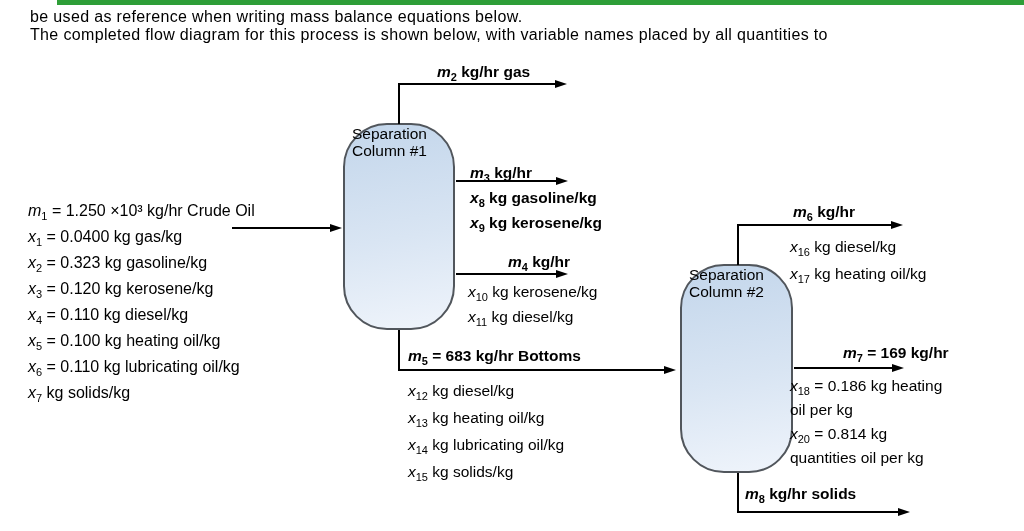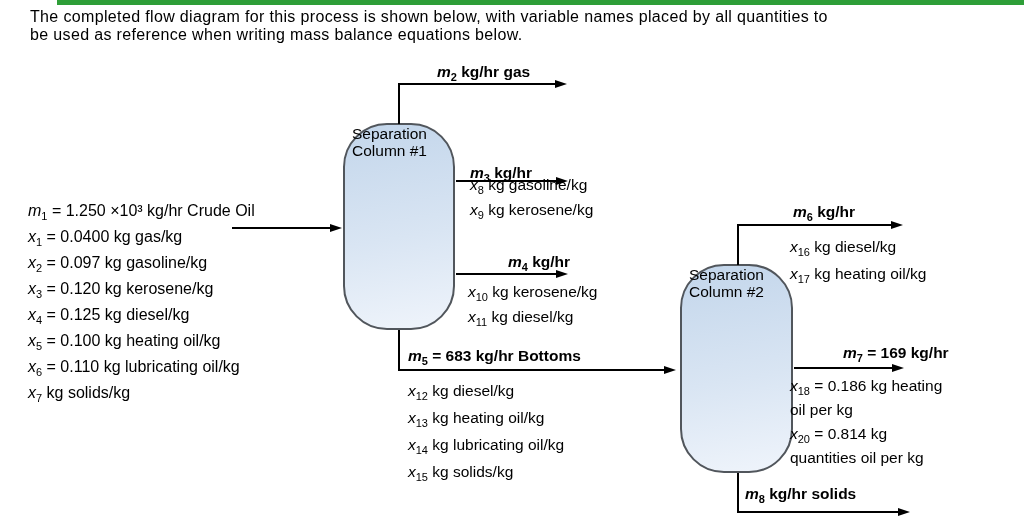--- a/index.html
+++ b/index.html
@@ -30,51 +30,51 @@
   .vline{position:absolute;width:2px;background:#000;}
 </style>
 </head>
 <body>
 
 <div class="page">
 
   <div class="topbar"></div>
 
   <div class="intro">
+    <div>be used as reference when writing mass balance equations below.</div>
     <div>The completed flow diagram for this process is shown below, with variable names placed by all quantities to</div>
-    <div>be used as reference when writing mass balance equations below.</div>
   </div>
 
   <div class="feed">
     <div><i>m</i><sub>1</sub><span> = 1.250 ×10³ kg/hr Crude Oil</span></div>
     <div><i>x</i><sub>1</sub><span> = 0.0400 kg gas/kg</span></div>
-    <div><i>x</i><sub>2</sub><span> = 0.097 kg gasoline/kg</span></div>
+    <div><i>x</i><sub>2</sub><span> = 0.323 kg gasoline/kg</span></div>
     <div><i>x</i><sub>3</sub><span> = 0.120 kg kerosene/kg</span></div>
-    <div><i>x</i><sub>4</sub><span> = 0.125 kg diesel/kg</span></div>
+    <div><i>x</i><sub>4</sub><span> = 0.110 kg diesel/kg</span></div>
     <div><i>x</i><sub>5</sub><span> = 0.100 kg heating oil/kg</span></div>
     <div><i>x</i><sub>6</sub><span> = 0.110 kg lubricating oil/kg</span></div>
     <div><i>x</i><sub>7</sub><span> kg solids/kg</span></div>
   </div>
 
   <div class="arrow" style="left:232px;top:227px;width:98px;"></div>
 
   <div class="vessel" style="left:343px;top:123px;width:112px;height:207px;">
     <div class="vlabel">
       <div>Separation</div>
       <div>Column #1</div>
     </div>
   </div>
 
   <div class="vline" style="left:398px;top:84px;height:40px;"></div>
   <div class="arrow" style="left:398px;top:83px;width:157px;"></div>
   <div class="lbl" style="left:437px;top:63px;"><i>m</i><sub>2</sub><span> kg/hr gas</span></div>
 
   <div class="lbl" style="left:470px;top:156px;margin-top:8px;"><i>m</i><sub>3</sub><span> kg/hr</span></div>
   <div class="arrow" style="left:456px;top:180px;width:100px;"></div>
-  <div class="stack" style="left:470px;top:172px;line-height:25px;">
+  <div class="stack" style="left:470px;top:185px;line-height:25px;font-weight:bold;">
     <div><i>x</i><sub>8</sub><span> kg gasoline/kg</span></div>
     <div><i>x</i><sub>9</sub><span> kg kerosene/kg</span></div>
   </div>
 
   <div class="lbl" style="left:480px;top:253px;margin-left:28px;"><i>m</i><sub>4</sub><span> kg/hr</span></div>
   <div class="arrow" style="left:456px;top:273px;width:100px;"></div>
   <div class="stack" style="left:468px;top:279px;line-height:25px;">
     <div><i>x</i><sub>10</sub><span> kg kerosene/kg</span></div>
     <div><i>x</i><sub>11</sub><span> kg diesel/kg</span></div>
   </div>

